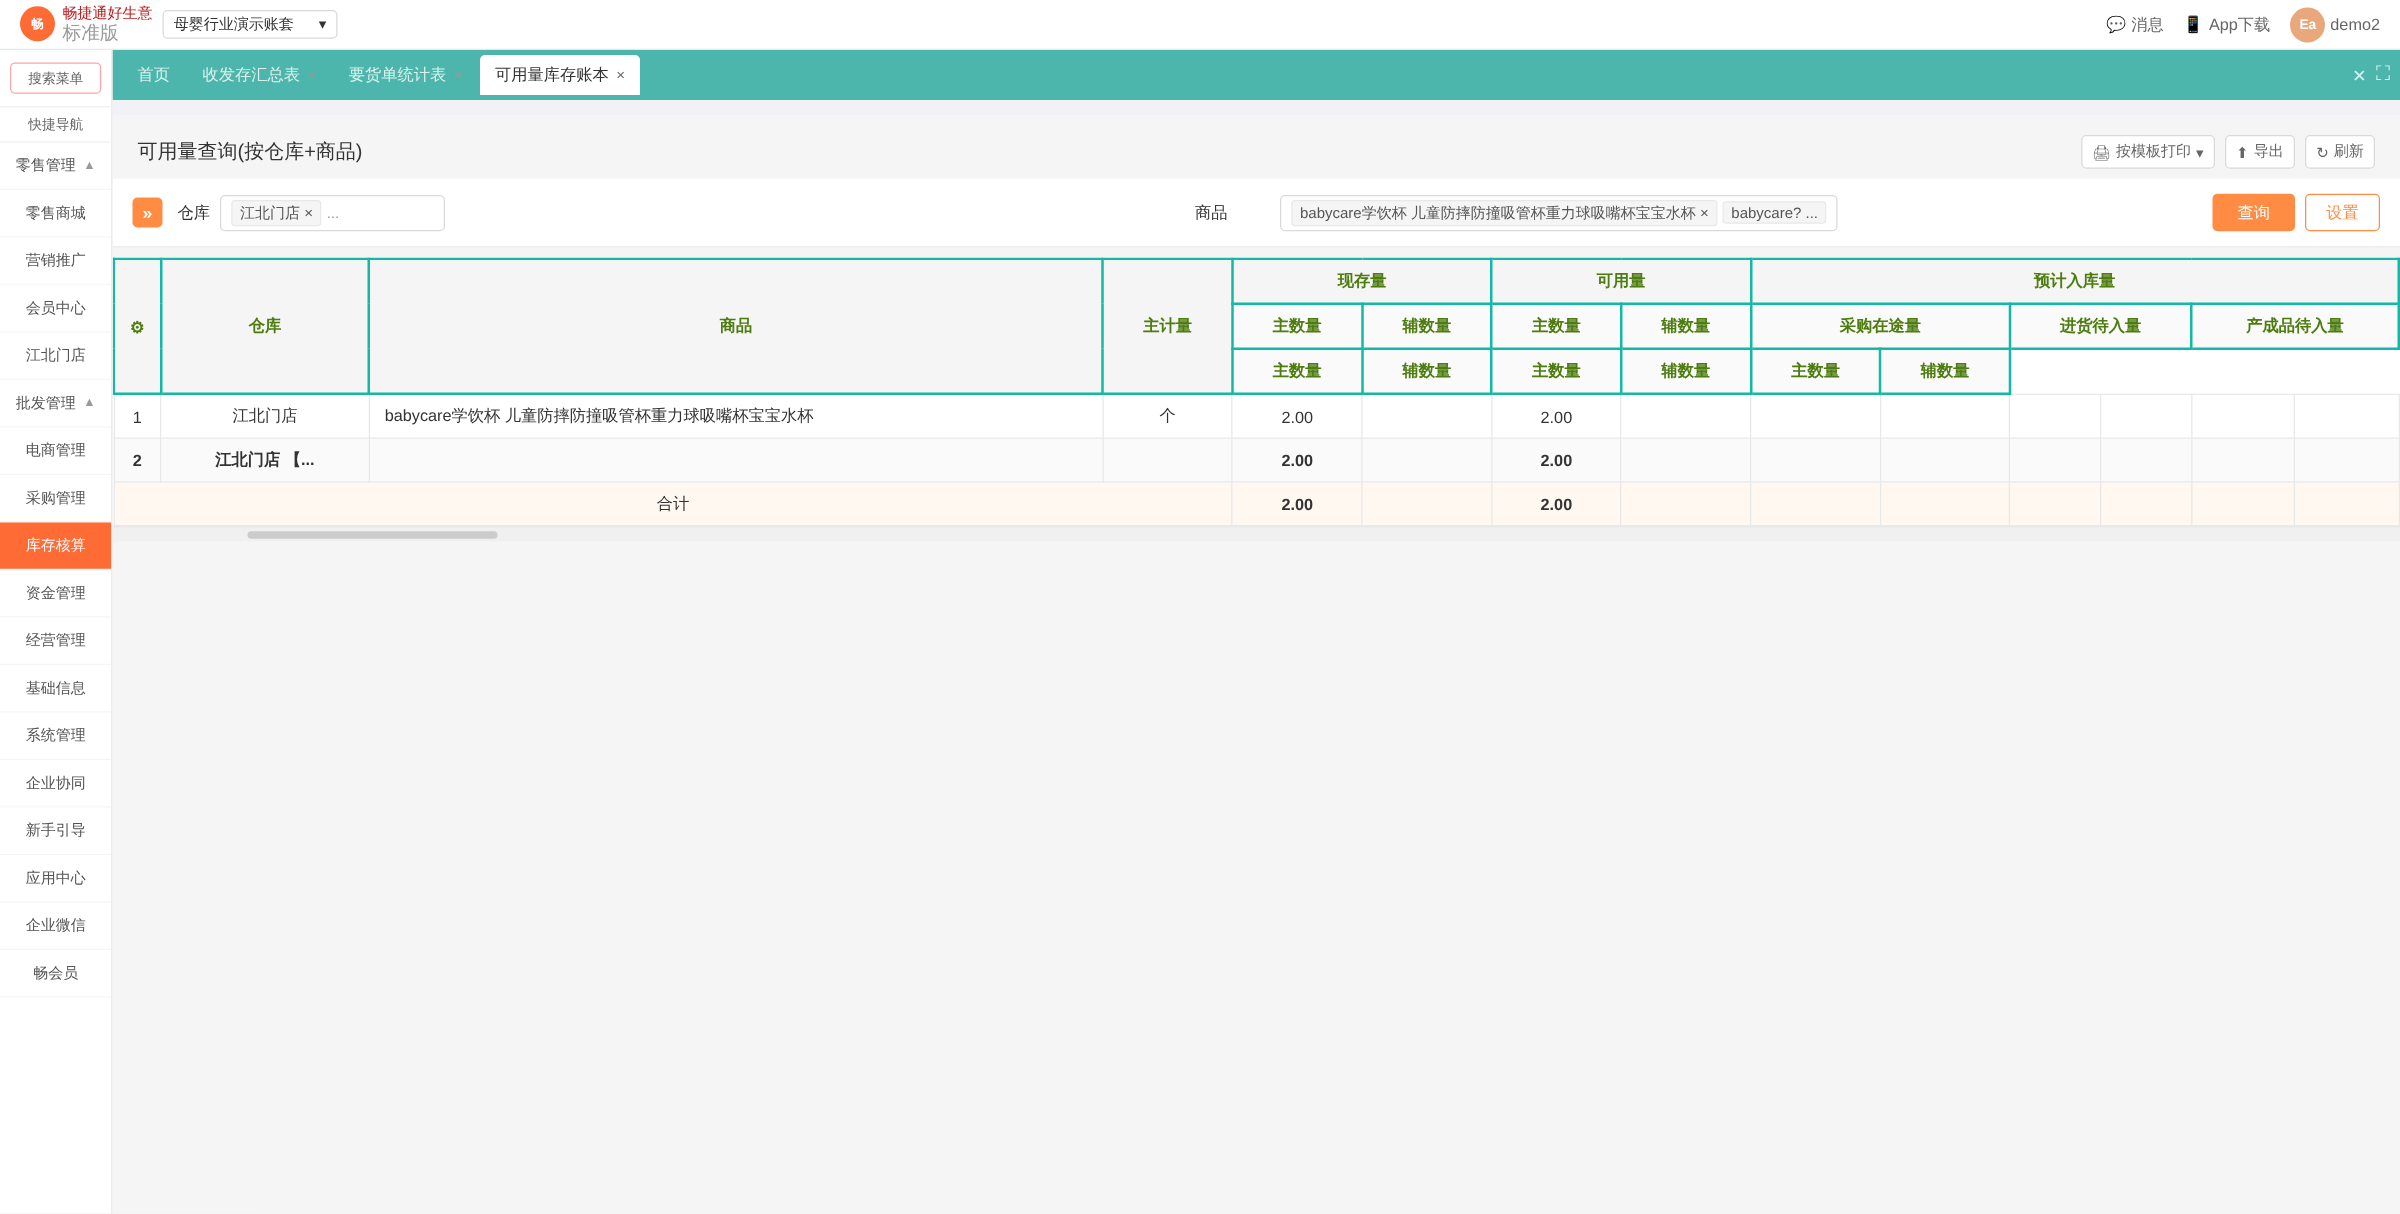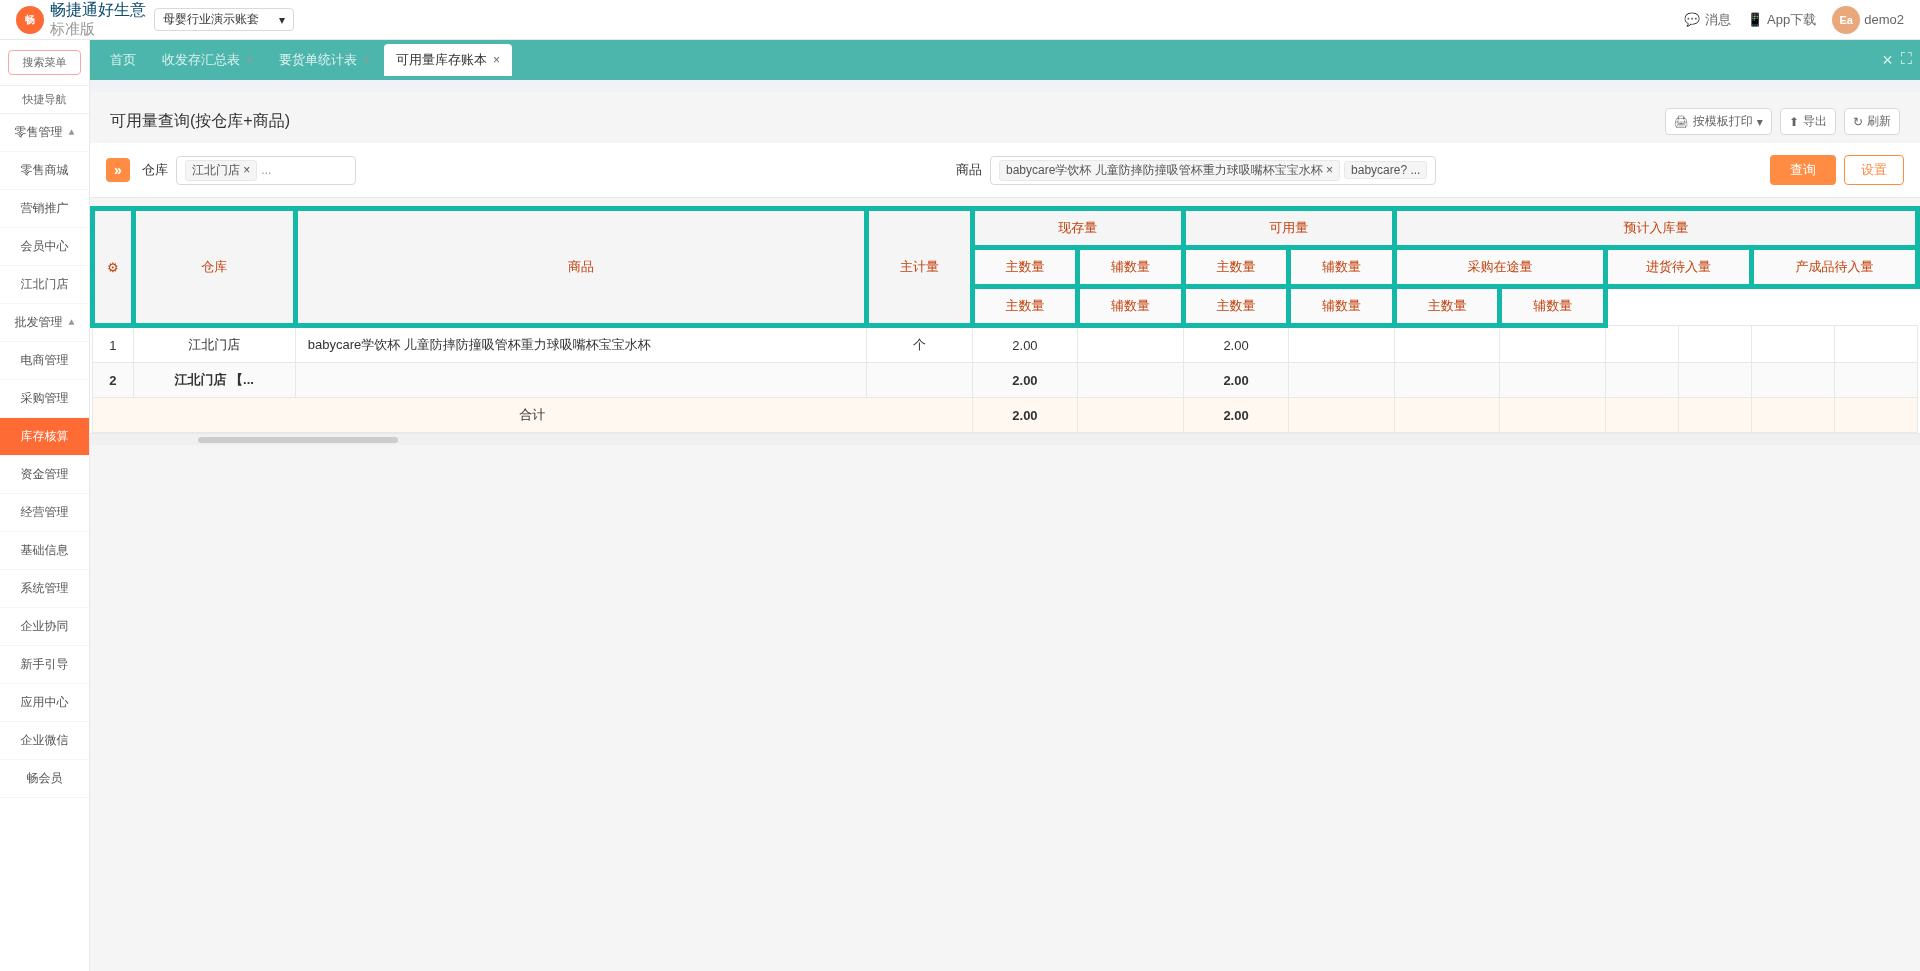--- a/index.html
+++ b/index.html
@@ -3,38 +3,38 @@
   <meta charset="utf-8">
   <style>
     * { box-sizing: border-box; margin: 0; padding: 0; }
     body { font-family: 'Microsoft YaHei', Arial, sans-serif; font-size: 13px; background: #f0f2f5; color: #333; display: flex; flex-direction: column; height: 971px; overflow: hidden; }
 
     
     .top-bar { background: #fff; height: 40px; display: flex; align-items: center; justify-content: space-between; padding: 0 16px; border-bottom: 1px solid #e8e8e8; flex-shrink: 0; }
     .top-bar-left { display: flex; align-items: center; gap: 8px; }
     .brand-logo { display: flex; align-items: center; gap: 6px; }
     .brand-icon { width: 28px; height: 28px; background: #ff6b35; border-radius: 50%; display: flex; align-items: center; justify-content: center; color: white; font-size: 10px; font-weight: bold; }
-    .brand-text { font-size: 16px; color: #0c4a6e; line-height: 1.2; }
+    .brand-text { font-size: 12px; color: #b91c1c; line-height: 1.2; }
     .brand-label { font-size: 15px; color: #999; }
     .industry-selector { display: flex; align-items: center; gap: 16px; border: 1px solid #d9d9d9; border-radius: 4px; padding: 2px 8px; font-size: 12px; color: #333; cursor: pointer; background: #fff; min-width: 140px; }
     .top-bar-right { display: flex; align-items: center; gap: 16px; font-size: 13px; color: #666; }
     .top-bar-right-item { display: flex; align-items: center; gap: 4px; cursor: pointer; }
     .user-avatar { width: 28px; height: 28px; border-radius: 50%; background: #e8a87c; display: flex; align-items: center; justify-content: center; font-size: 11px; color: white; font-weight: bold; }
 
     
     .app-layout { display: flex; flex: 1; overflow: hidden; }
 
     
     .sidebar { width: 90px; background: #fff; border-right: 1px solid #e8e8e8; display: flex; flex-direction: column; flex-shrink: 0; overflow-y: auto; }
     .sidebar-search { padding: 10px 8px; border-bottom: 1px solid #f0f0f0; }
     .sidebar-search-btn { width: 100%; background: #fff; border: 1px solid #fca5a5; border-radius: 4px; padding: 4px; font-size: 11px; color: #666; cursor: pointer; text-align: center; }
     .sidebar-nav-btn { padding: 6px 8px; text-align: center; font-size: 11px; color: #666; cursor: pointer; border-bottom: 1px solid #f0f0f0; }
     .sidebar-item { padding: 10px 4px; text-align: center; font-size: 12px; color: #555; cursor: pointer; border-bottom: 1px solid #f5f5f5; display: flex; flex-direction: column; align-items: center; gap: 3px; }
     .sidebar-item.active { color: #fff; background: #ff6b35; }
-    .sidebar-item.has-arrow { flex-direction: row; justify-content: center; gap: 6px; font-family: Liberation Mono, monospace; }
+    .sidebar-item.has-arrow { flex-direction: row; justify-content: center; gap: 6px; }
     .sidebar-arrow { font-size: 10px; color: #999; }
 
     
     .content-area { flex: 1; display: flex; flex-direction: column; overflow: hidden; gap: 12px; }
     .tab-bar { background: #4db6ac; display: flex; align-items: center; height: 40px; padding: 0 8px; flex-shrink: 0; }
     .tab { display: flex; align-items: center; gap: 6px; padding: 0 12px; height: 32px; border-radius: 4px 4px 0 0; font-size: 13px; cursor: pointer; color: rgba(255,255,255,0.8); margin-right: 2px; }
     .tab.active { background: #fff; color: #333; border-radius: 4px 4px 0 0; }
     .tab-close { font-size: 12px; color: #999; cursor: pointer; line-height: 1; }
     .tab-actions { margin-left: auto; display: flex; gap: 8px; color: rgba(255,255,255,0.9); font-size: 16px; cursor: pointer; }
 
@@ -53,21 +53,21 @@
     .filter-tags { display: flex; align-items: center; gap: 4px; border: 1px solid #d9d9d9; border-radius: 4px; padding: 3px 8px; min-width: 180px; background: #fff; }
     .filter-tag { background: #f5f5f5; border: 1px solid #e8e8e8; border-radius: 3px; padding: 1px 6px; font-size: 12px; color: #555; display: flex; align-items: center; gap: 3px; }
     .filter-more { color: #999; font-size: 12px; cursor: pointer; }
     .filter-actions { display: flex; gap: 8px; }
     .btn-query { background: #ff8c42; color: white; border: none; border-radius: 4px; padding: 6px 20px; font-size: 13px; cursor: pointer; }
     .btn-settings { background: #fff; color: #ff8c42; border: 1px solid #ff8c42; border-radius: 4px; padding: 5px 16px; font-size: 13px; cursor: pointer; }
 
     
     .table-container { background: #fff; margin: 0; overflow: auto; }
     table { width: 100%; border-collapse: collapse; font-size: 13px; }
-    thead tr th { background: #fafafa; border: 5px solid #14b8a6; padding: 8px 12px; text-align: center; font-weight: 400; color: #c2410c; white-space: nowrap; }
+    thead tr th { background: #fafafa; border: 2px solid #14b8a6; padding: 8px 12px; text-align: center; font-weight: 700; color: #4d7c0f; white-space: nowrap; }
     thead tr:first-child th { background: #f5f5f5; }
     tbody tr td { border: 1px solid #e8e8e8; padding: 8px 12px; text-align: center; color: #333; white-space: nowrap; }
     tbody tr td:nth-child(3) { text-align: left; }
     tfoot tr td { background: #fff8f0; border: 1px solid #e8e8e8; padding: 8px 12px; text-align: center; font-weight: 600; color: #333; }
 
     .scrollbar-area { height: 12px; background: #f0f0f0; border-top: 1px solid #e8e8e8; display: flex; align-items: center; padding: 0 8px; }
     .scrollbar-thumb { height: 6px; width: 200px; background: #ccc; border-radius: 3px; margin-left: 100px; }
 
     .settings-col { width: 32px; }
   </style>
@@ -220,21 +220,21 @@
           <span class="filter-label">仓库</span>
           <div class="filter-tags">
             <div class="filter-tag">
               <span>江北门店 ×</span>
             </div>
             <span class="filter-more">...</span>
           </div>
         </div>
         <div class="filter-group">
           <span class="filter-label">商品</span>
-          <div class="filter-tags" style="min-width:380px;">
+          <div class="filter-tags" style="min-width:380px;margin-left:34px;">
             <div class="filter-tag">
               <span>babycare学饮杯 儿童防摔防撞吸管杯重力球吸嘴杯宝宝水杯 ×</span>
             </div>
             <div class="filter-tag">
               <span>babycare? ...</span>
             </div>
           </div>
         </div>
         <div class="filter-actions">
           <button class="btn-query">查询</button>

